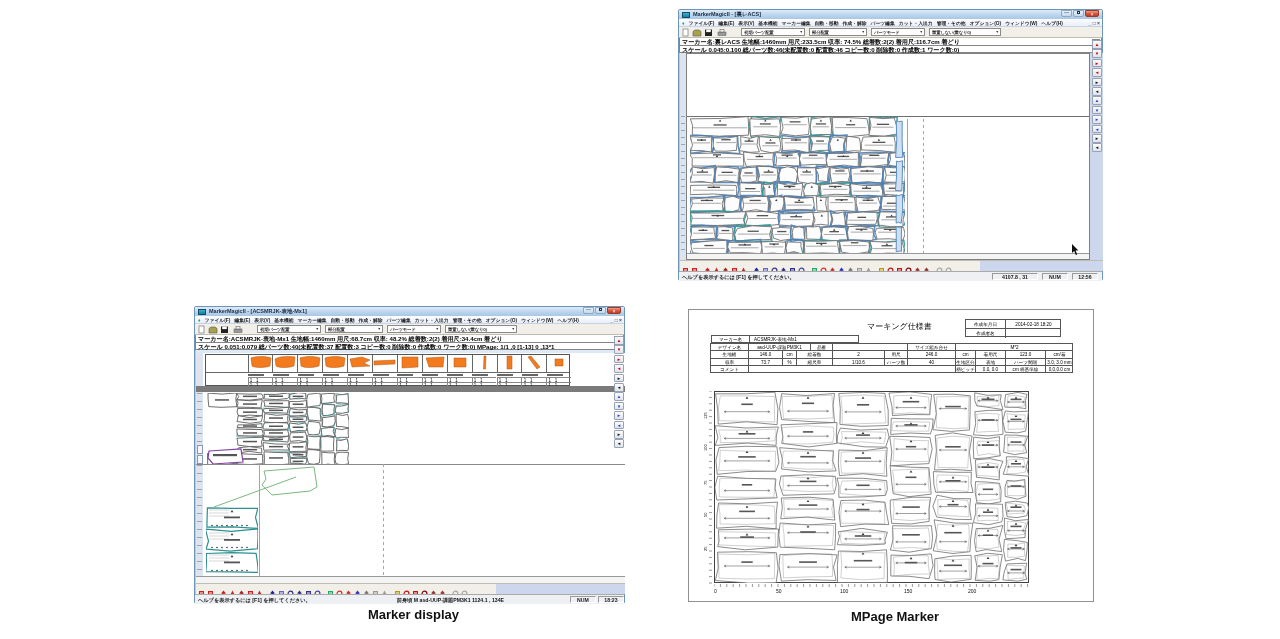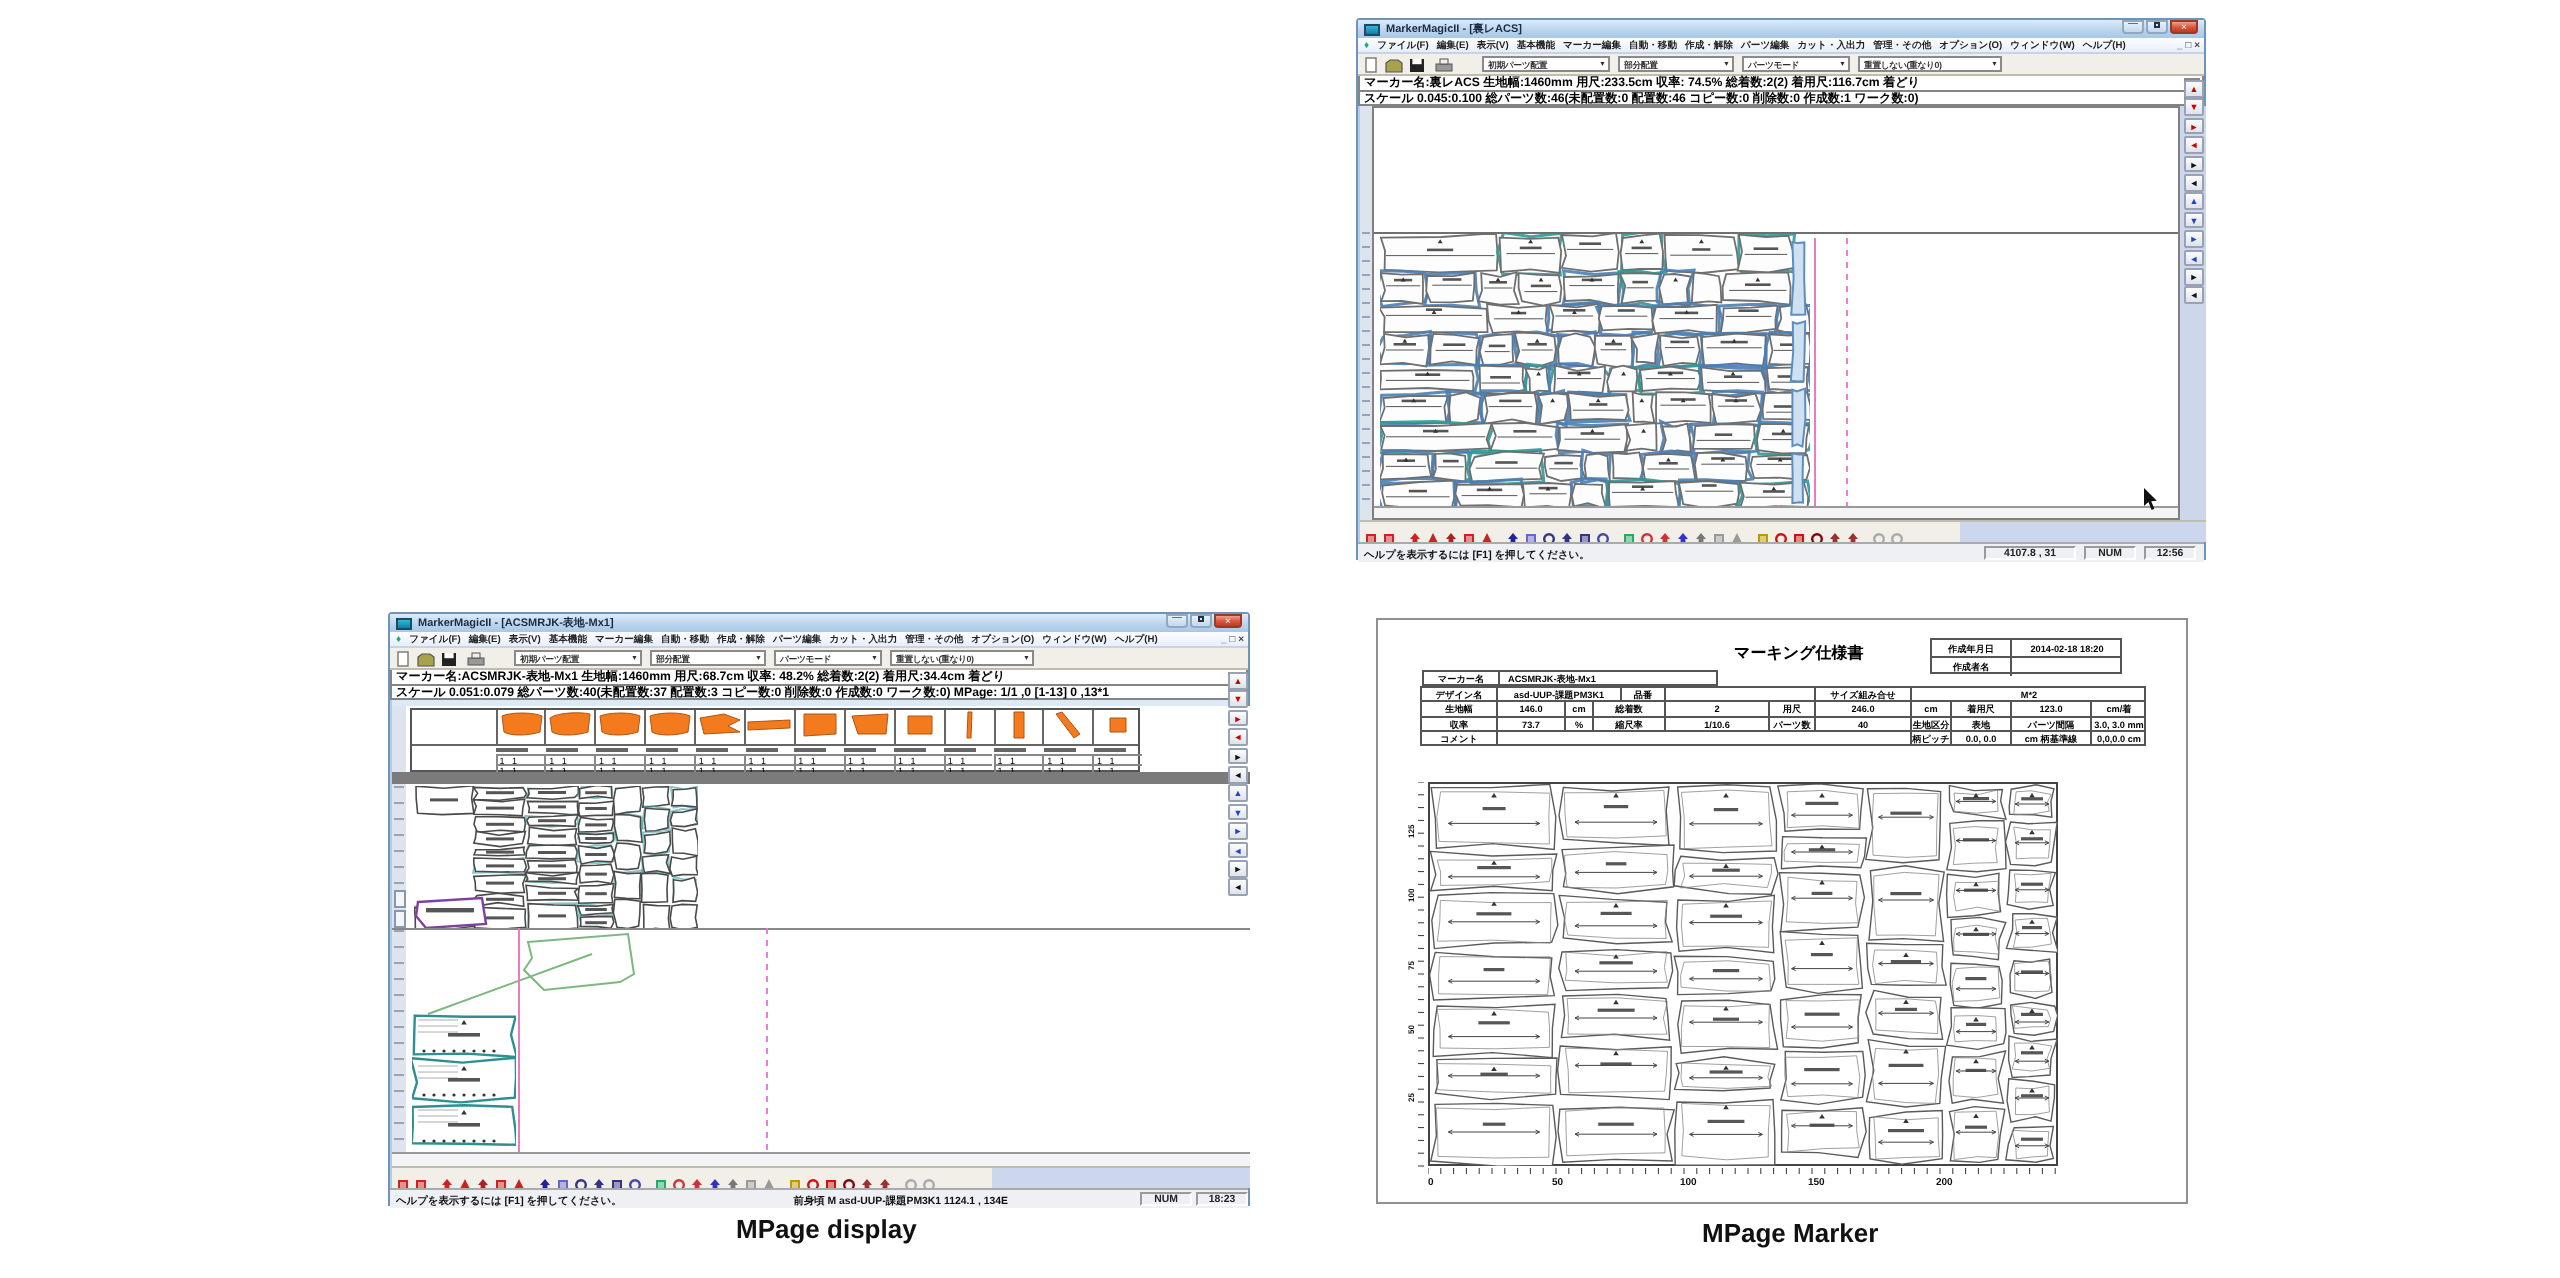--- a/index.html
+++ b/index.html
@@ -11,21 +11,21 @@
 .tb{height:11px;background:#f1efe7;border-bottom:1px solid #c0bdb0;display:flex;align-items:center;white-space:nowrap}
 .cmb{height:8px;background:#fff;border:1px solid #8a8a8a;margin-left:4px;display:flex;align-items:center;justify-content:space-between;padding:0 1px 0 2px}
 .ct{font-size:4.4px;color:#333;font-weight:bold;letter-spacing:-0.2px}
 .cmbb{font-size:3.5px;color:#333;line-height:6px}
 .info{position:relative;height:7.5px;background:#fff;border:1px solid #848484;border-top:none;font-size:6.1px;color:#000;font-weight:bold;white-space:nowrap;padding-left:2px;line-height:7.2px}
 .rb{position:absolute;right:1px;top:0.5px;width:8px;height:6px;background:linear-gradient(#fdfdfd,#d8d8d8);border:0.6px solid #888;color:#c00;font-size:4px;line-height:5.5px;text-align:center;font-weight:normal}
 .sb{width:10px;height:8.6px;background:linear-gradient(#fcfcfc,#dfe3ea);border:0.6px solid #98a2b4;font-size:4.5px;line-height:8px;text-align:center;border-radius:1px}
 .status{position:absolute;left:0;right:0;background:#eef0f3;border-top:1px solid #aaa;font-size:5.2px;color:#111;font-weight:bold;white-space:nowrap}
 .scell{position:absolute;top:1px;height:7px;border:0.7px solid;border-color:#9a9a9a #fff #fff #9a9a9a;font-size:5.2px;line-height:6.5px;text-align:center;color:#222}
 .cap{position:absolute;font-weight:bold;font-size:14px;color:#111}
-.doc{font-size:4.6px;color:#000;font-weight:bold}
+.doc{font-size:4.6px;color:#000;font-weight:normal}
 </style></head><body>
 <div class="win" style="left:678px;top:9px;width:425px;height:271px">
     <div class="tbar">
       <span style="position:absolute;left:3px;top:1.5px;width:8px;height:6px;background:linear-gradient(#35b6d9,#0d7fa6);border:0.5px solid #1c4a60;display:inline-block"></span>
       <span style="position:absolute;left:14px;top:1px;font-weight:bold">MarkerMagicII - [裏レACS]</span>
       <div style="position:absolute;right:3px;top:0;display:flex;gap:1px">
         <div class="wb"><span style="font-size:5px;color:#234;position:relative;top:-1px">—</span></div>
         <div class="wb"><span style="display:inline-block;width:3px;height:3px;border:0.8px solid #234;margin-bottom:1px"></span></div>
         <div class="wbr"><span style="font-size:5px;color:#fff">×</span></div>
       </div>
@@ -960,21 +960,21 @@
           <circle cx="268.5" cy="4.5" r="2.4" fill="none" stroke="#aaa" stroke-width="1.2"></circle>
         </svg></div>
     </div>
     <div class="status" style="top:287px;height:10px">
       <span style="position:absolute;left:3px;top:1.5px">ヘルプを表示するには [F1] を押してください。</span>
       <span style="position:absolute;right:120px;top:1.5px">前身頃 M asd-UUP-課題PM3K1 1124.1 , 134E</span>
       <div class="scell" style="right:28px;width:26px">NUM</div>
       <div class="scell" style="right:0px;width:26px">18:23</div>
     </div>
   </div>
-<div class="cap" style="left:368px;top:607px;font-size:13px">MPage display</div>
+<div class="cap" style="left:368px;top:607px;font-size:13px">Marker display</div>
 <div class="abs doc" style="left:688px;top:309px;width:406px;height:293px;background:#fff;border:1px solid #909090">
     <div class="abs" style="left:178px;top:11px;font-size:8px;color:#000">マーキング仕様書</div>
     <div class="abs" style="left:276px;top:9px;width:96px;height:18px;border:0.8px solid #555">
       <div style="position:absolute;left:0;top:0;width:40px;height:9px;border-right:0.8px solid #555;border-bottom:0.8px solid #555;text-align:center;line-height:9px">作成年月日</div>
       <div style="position:absolute;left:40px;top:0;width:55px;height:9px;border-bottom:0.8px solid #555;text-align:center;line-height:9px">2014-02-18 18:20</div>
       <div style="position:absolute;left:0;top:9px;width:40px;height:9px;border-right:0.8px solid #555;text-align:center;line-height:9px">作成者名</div>
     </div>
     <div class="abs" style="left:22px;top:25px;width:148px;height:8px;border:0.8px solid #555">
       <div style="position:absolute;left:0;top:0;width:38px;height:100%;border-right:0.8px solid #555;text-align:center;line-height:8px">マーカー名</div>
       <div style="position:absolute;left:42px;top:0;line-height:8px">ACSMRJK-表地-Mx1</div>

